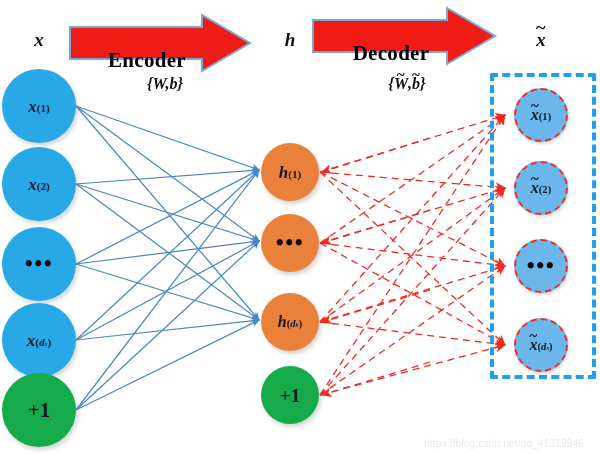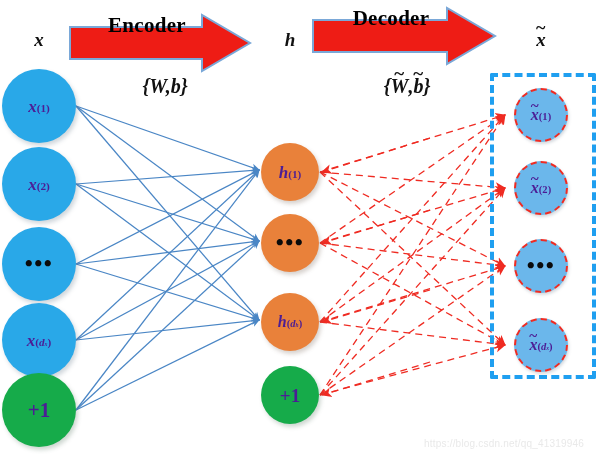--- a/index.html
+++ b/index.html
@@ -37,21 +37,21 @@
     color: #111111;
     text-align: center;
     white-space: nowrap;
     line-height: 1;
   }
 
   
   .block-arrow {
     position: absolute;
     display: flex;
-    align-items: flex-start;
+    align-items: flex-end;
     justify-content: center;
   }
   .block-arrow .arrow-shape {
     position: absolute;
     left: 0; top: 0;
     width: 100%;
     height: 100%;
   }
   .block-arrow .arrow-text {
     position: relative;
@@ -62,42 +62,42 @@
     color: #000000;
     letter-spacing: 0.3px;
     margin-right: 26px;
     white-space: nowrap;
   }
   .param-label {
     position: absolute;
     font-family: "Liberation Serif", serif;
     font-weight: bold;
     font-style: italic;
-    font-size: 20px;
+    font-size: 16px;
     color: #111111;
     text-align: center;
     white-space: nowrap;
     line-height: 1;
   }
 
   
   .node {
     position: absolute;
     border-radius: 50%;
     display: flex;
     align-items: center;
     justify-content: center;
     box-sizing: border-box;
     text-align: center;
   }
   .node .node-text {
     font-family: "Liberation Serif", serif;
     font-weight: bold;
     font-size: 17px;
-    color: #4c1d95;
+    color: #0f172a;
     line-height: 1;
     white-space: nowrap;
   }
   .node.input {
     background: #29a8e8;
     box-shadow: 2px 3px 4px rgba(90,110,130,0.28);
   }
   .node.hidden {
     background: #e9813a;
     box-shadow: 2px 3px 4px rgba(110,95,80,0.28);

